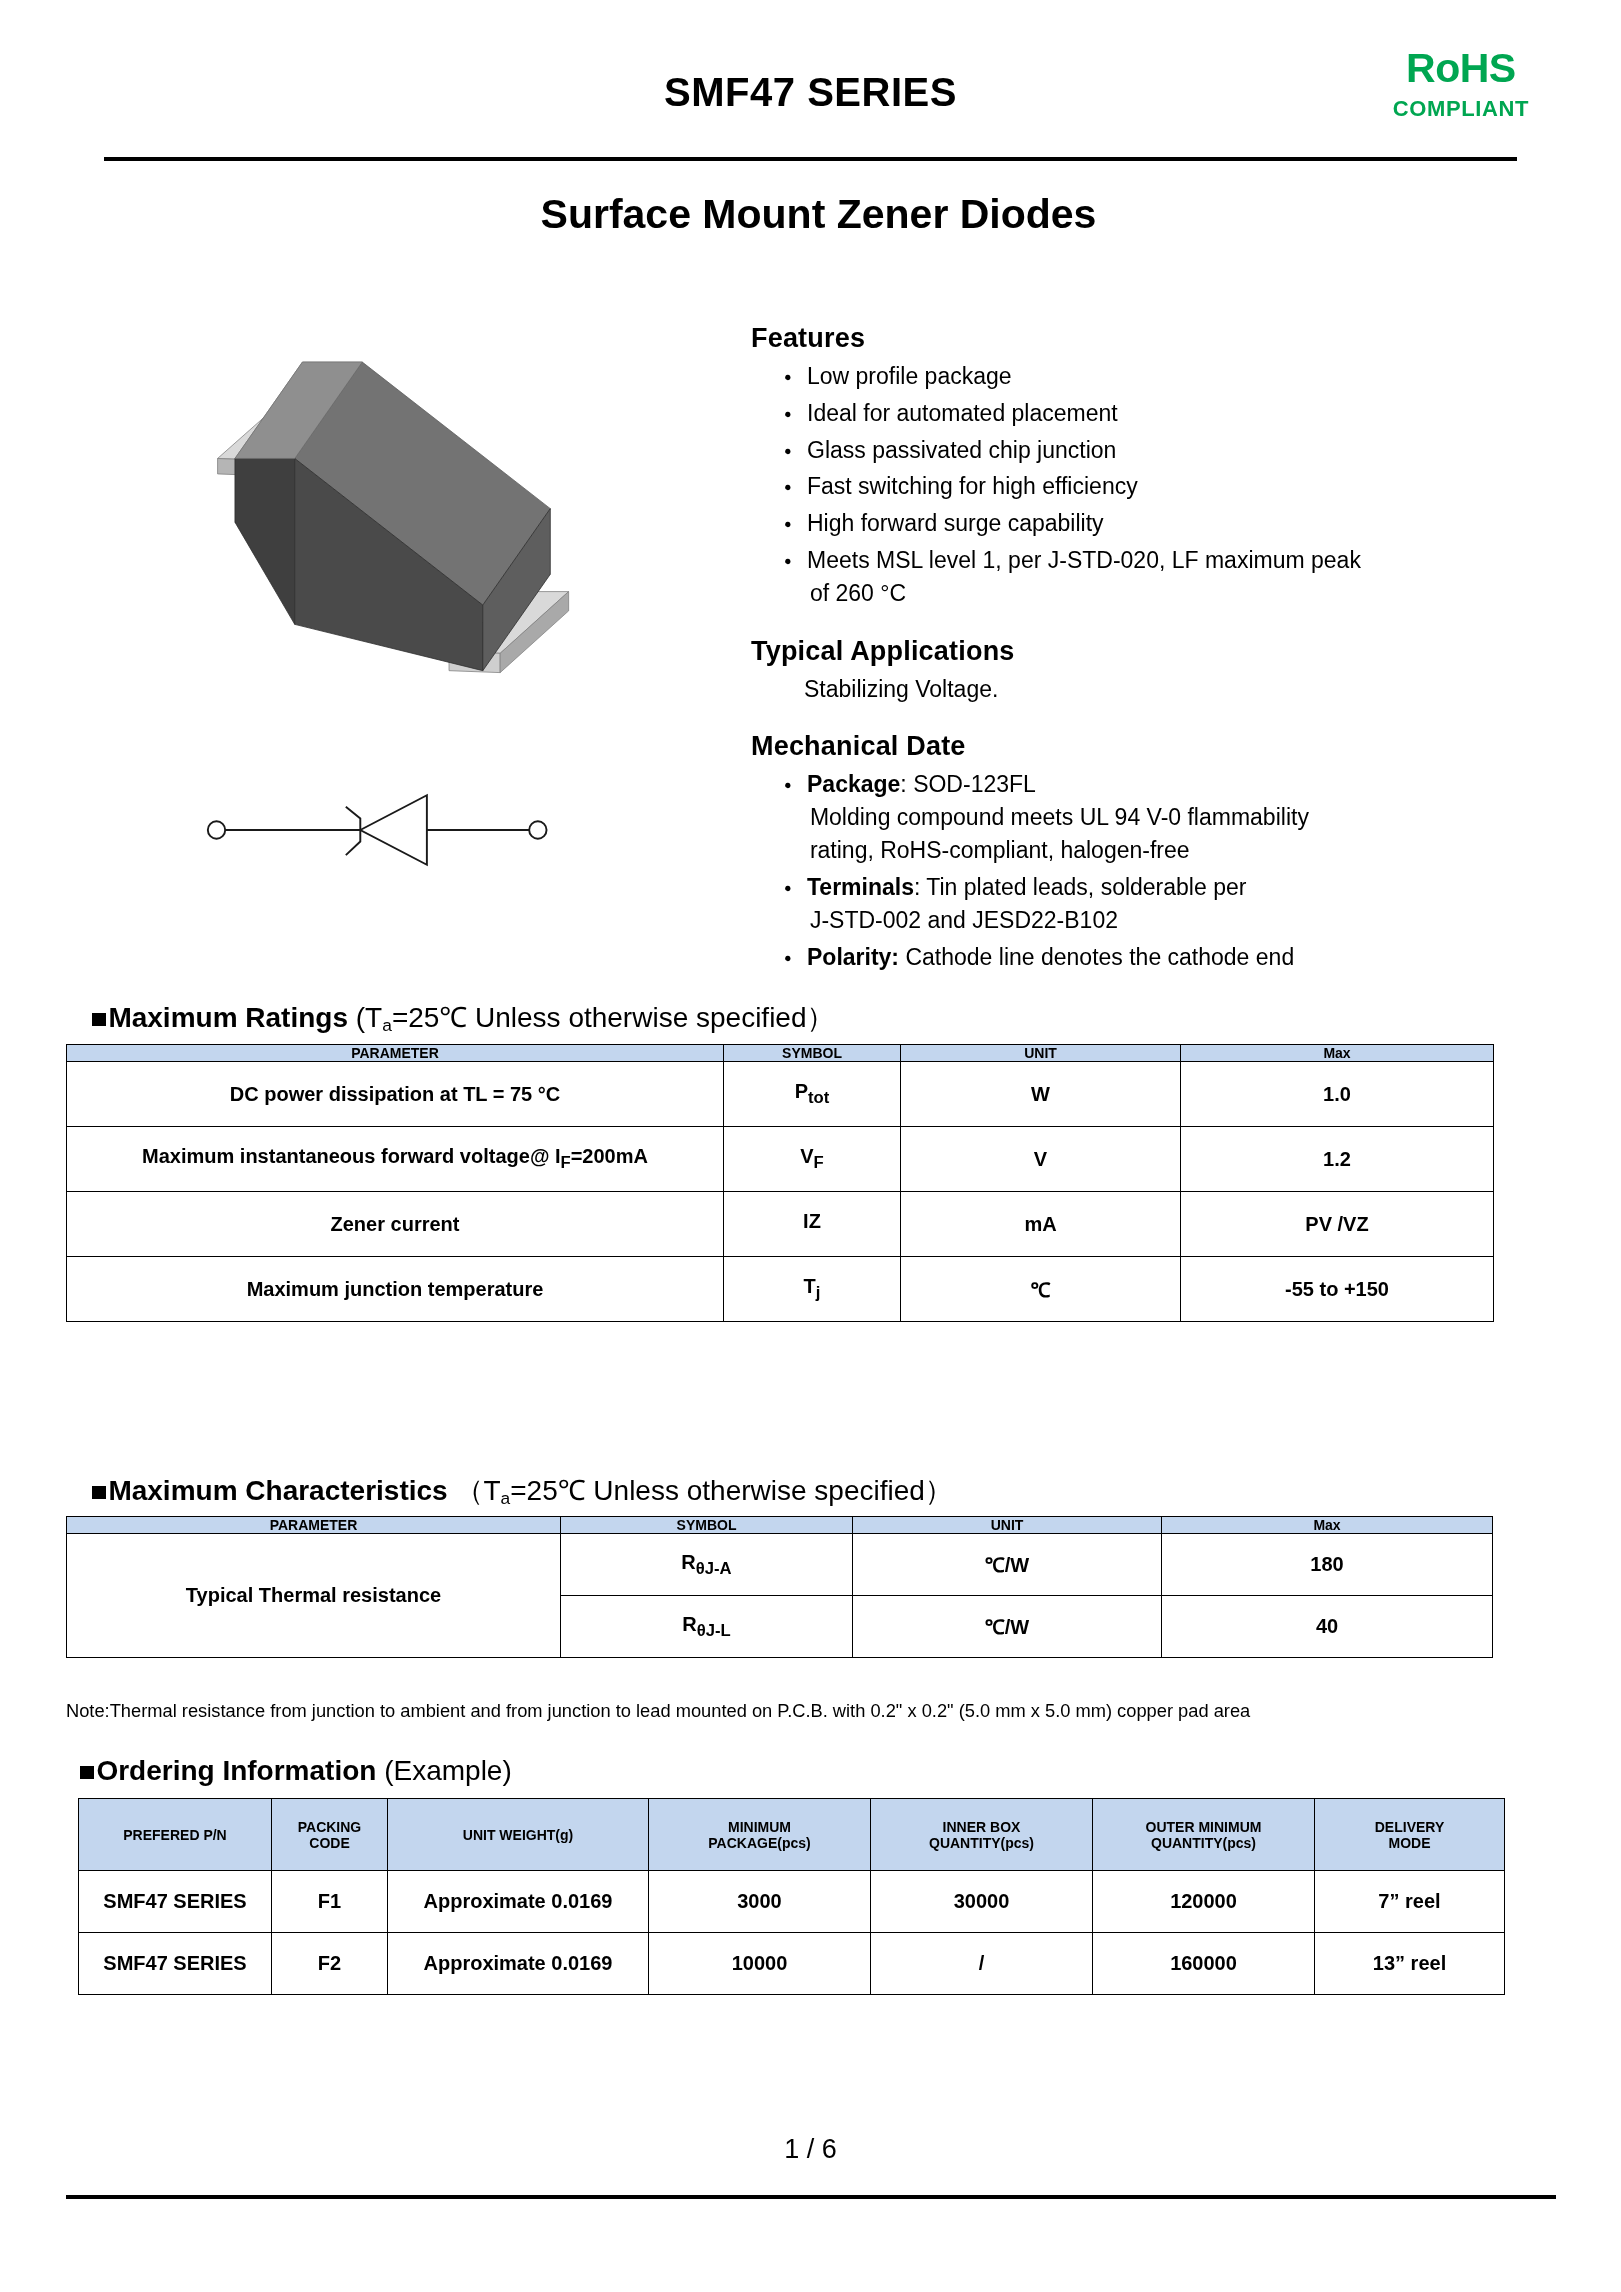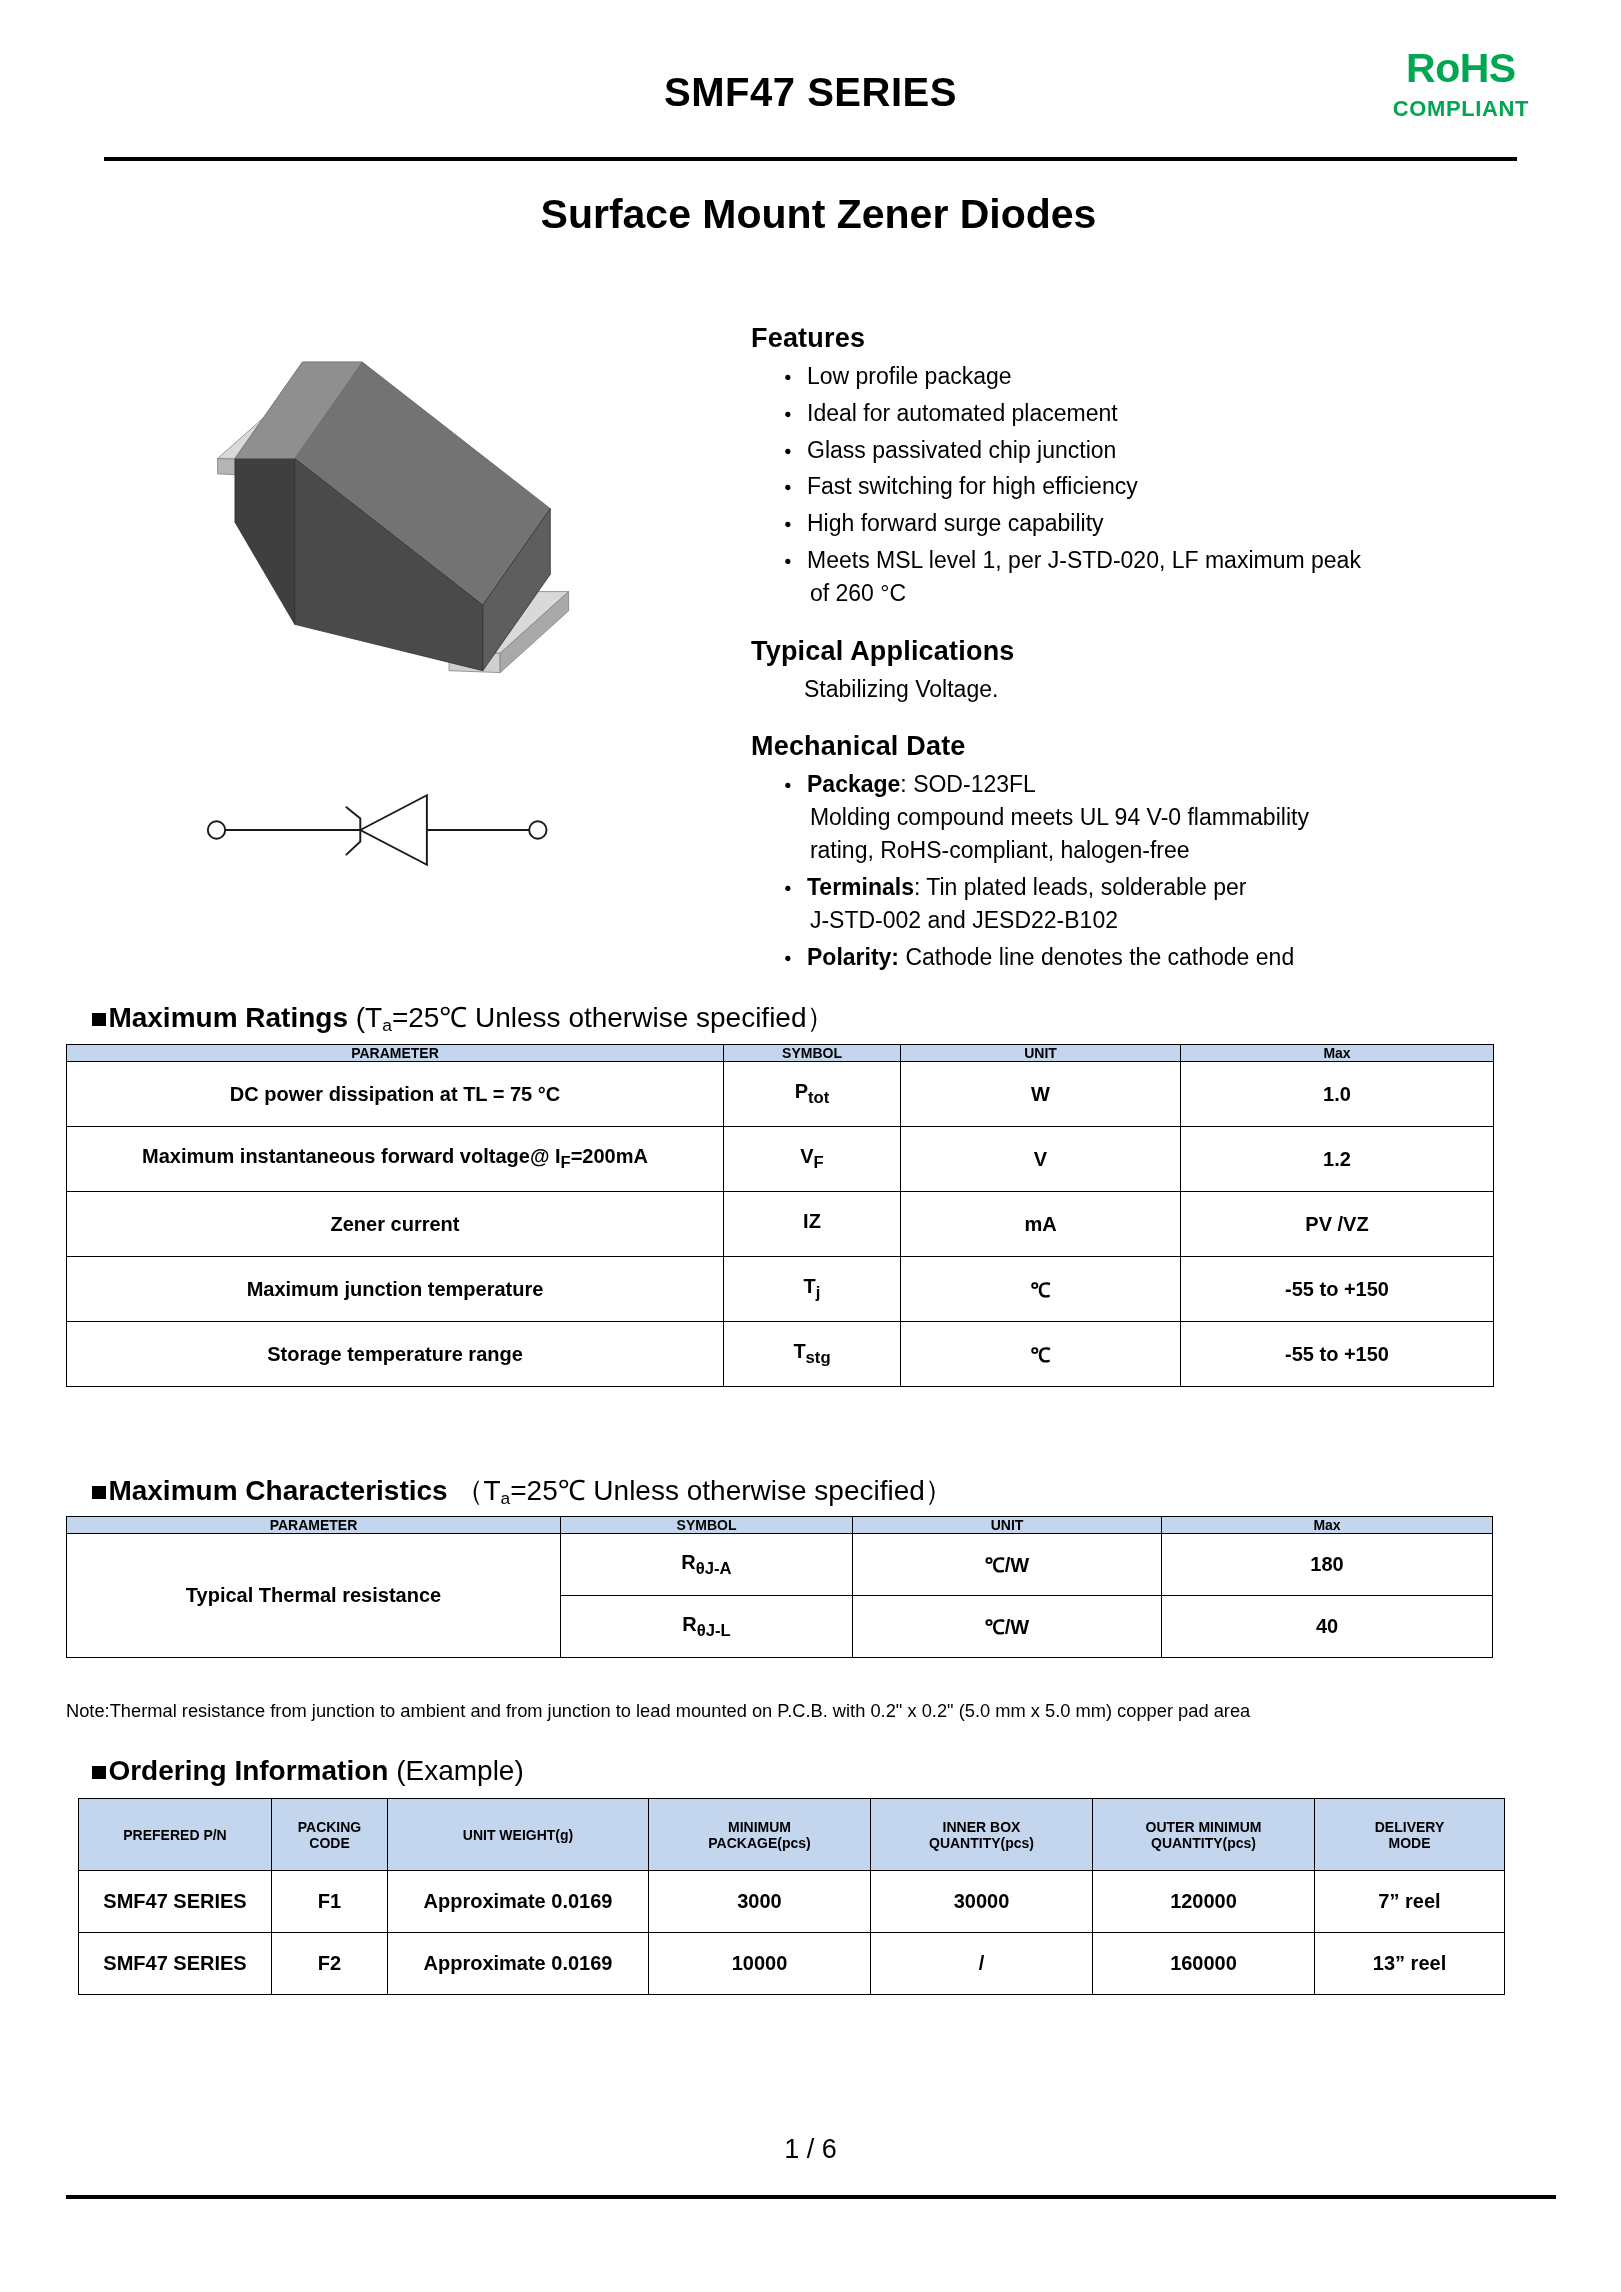--- a/index.html
+++ b/index.html
@@ -327,26 +327,20 @@
         <td><span>IZ</span><sub></sub></td>
         <td>mA</td>
         <td>PV /VZ</td>
       </tr>
       <tr style="height:65px">
         <td class="left-cell">Maximum junction temperature</td>
         <td><span>T</span><sub>j</sub></td>
         <td>℃</td>
         <td>-55 to +150</td>
       </tr>
-      <tr style="height:65px">
-        <td class="left-cell">Storage temperature range</td>
-        <td><span>T</span><sub>stg</sub></td>
-        <td>℃</td>
-        <td>-55 to +150</td>
-      </tr>
     </tbody>
   </table>
 
   <div class="blk-head" style="left:92px; top:1470px;">
     <span class="sq"></span><span>Maximum Characteristics</span><span class="light"> （T</span><span class="light sub">a</span><span class="light">=25℃ Unless otherwise specified）</span>
   </div>
 
   <table class="dt" style="left:66px; top:1516px; width:1426px;">
     <colgroup>
       <col style="width:494px">
@@ -372,21 +366,21 @@
       <tr style="height:62px">
         <td><span>R</span><sub>θJ-L</sub></td>
         <td>℃/W</td>
         <td>40</td>
       </tr>
     </tbody>
   </table>
 
   <div class="note-line" style="left:66px; top:1700px;">Note:Thermal resistance from junction to ambient and from junction to lead mounted on P.C.B. with 0.2" x 0.2" (5.0 mm x 5.0 mm) copper pad area</div>
 
-  <div class="blk-head" style="left:92px; top:1755px;">
+  <div class="blk-head" style="left:80px; top:1755px;">
     <span class="sq"></span><span>Ordering Information</span><span class="light"> (Example)</span>
   </div>
 
   <table class="dt" style="left:66px; top:1798px; width:1426px;margin-left:12px;">
     <colgroup>
       <col style="width:193px">
         <col style="width:116px">
         <col style="width:261px">
         <col style="width:222px">
         <col style="width:222px">

